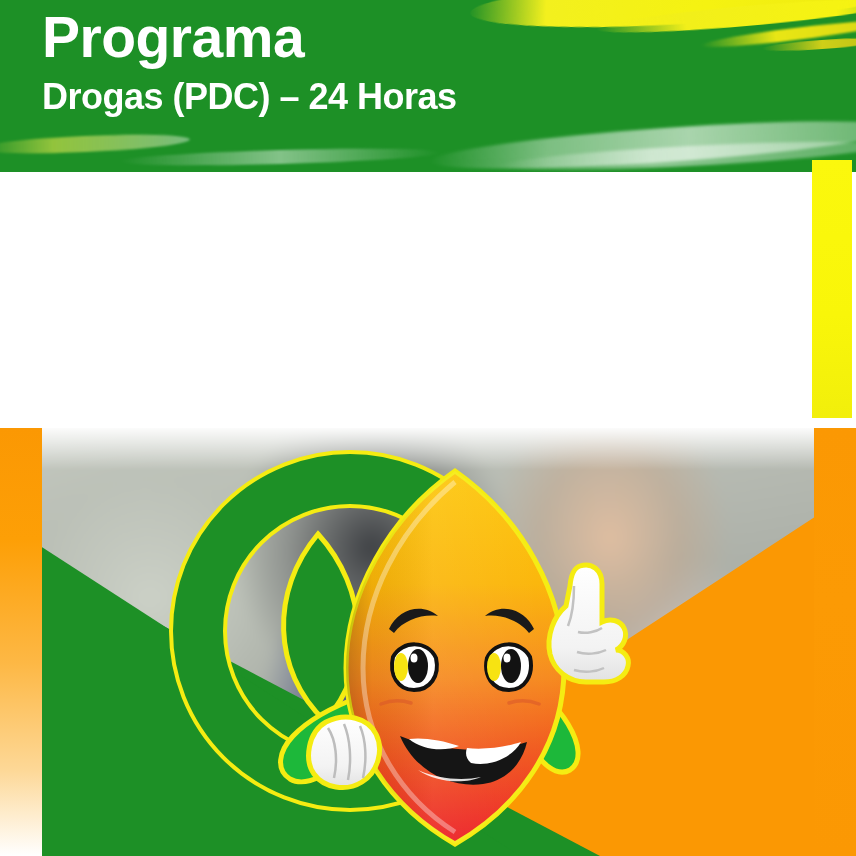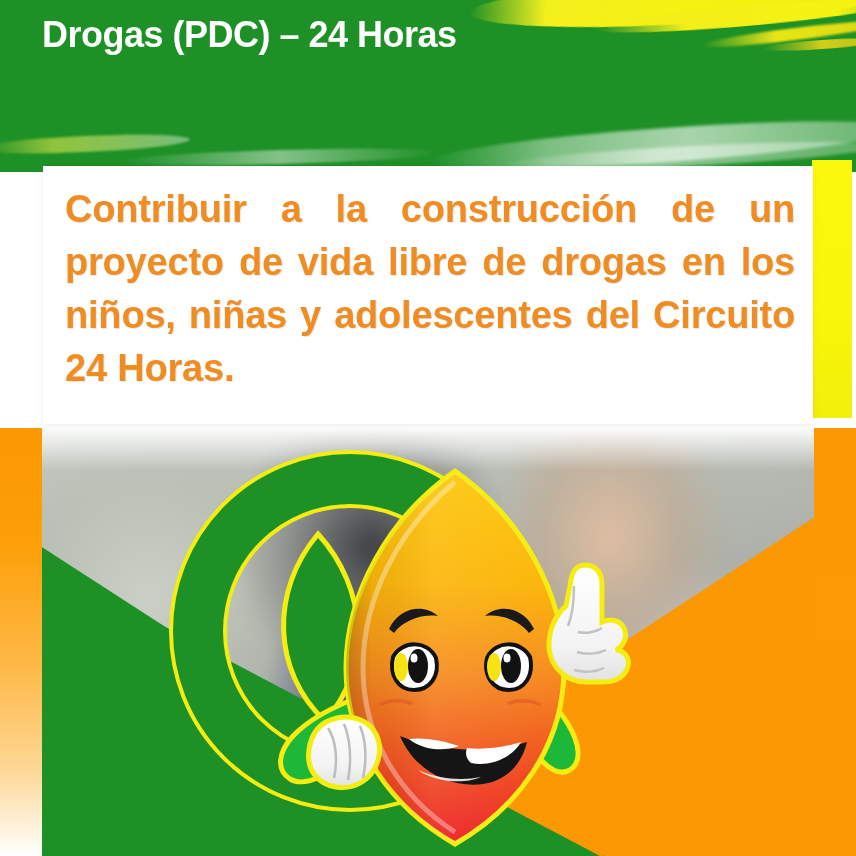--- a/index.html
+++ b/index.html
@@ -264,27 +264,25 @@
     <div class="yellow-stroke-b"></div>
     <div class="yellow-stroke-c"></div>
     <div class="yellow-stroke-d"></div>
     <div class="green-brush-1"></div>
     <div class="green-brush-2"></div>
     <div class="green-brush-3"></div>
     <div class="green-brush-4"></div>
   </div>
 
   <div class="title-block">
+    <div class="title-line-1">Programa</div>
     <div class="title-line-2">Drogas (PDC) – 24 Horas</div>
   </div>
 
   <div class="card-yellow-bar"></div>
-  <div class="white-card">
-    <div class="card-text">Contribuir a la construcción de un proyecto de vida libre de drogas en los niños, niñas y adolescentes del Circuito 24 Horas.</div>
-  </div>
 
   <div class="photo-panel">
     <div class="photo-bg"></div>
     <div class="photo-stripes"></div>
     <div class="photo-warm-blur"></div>
     <div class="photo-veil"></div>
 
     <div class="orange-wedge"></div>
     <div class="green-wedge"></div>
     <div class="green-wedge-2"></div>

